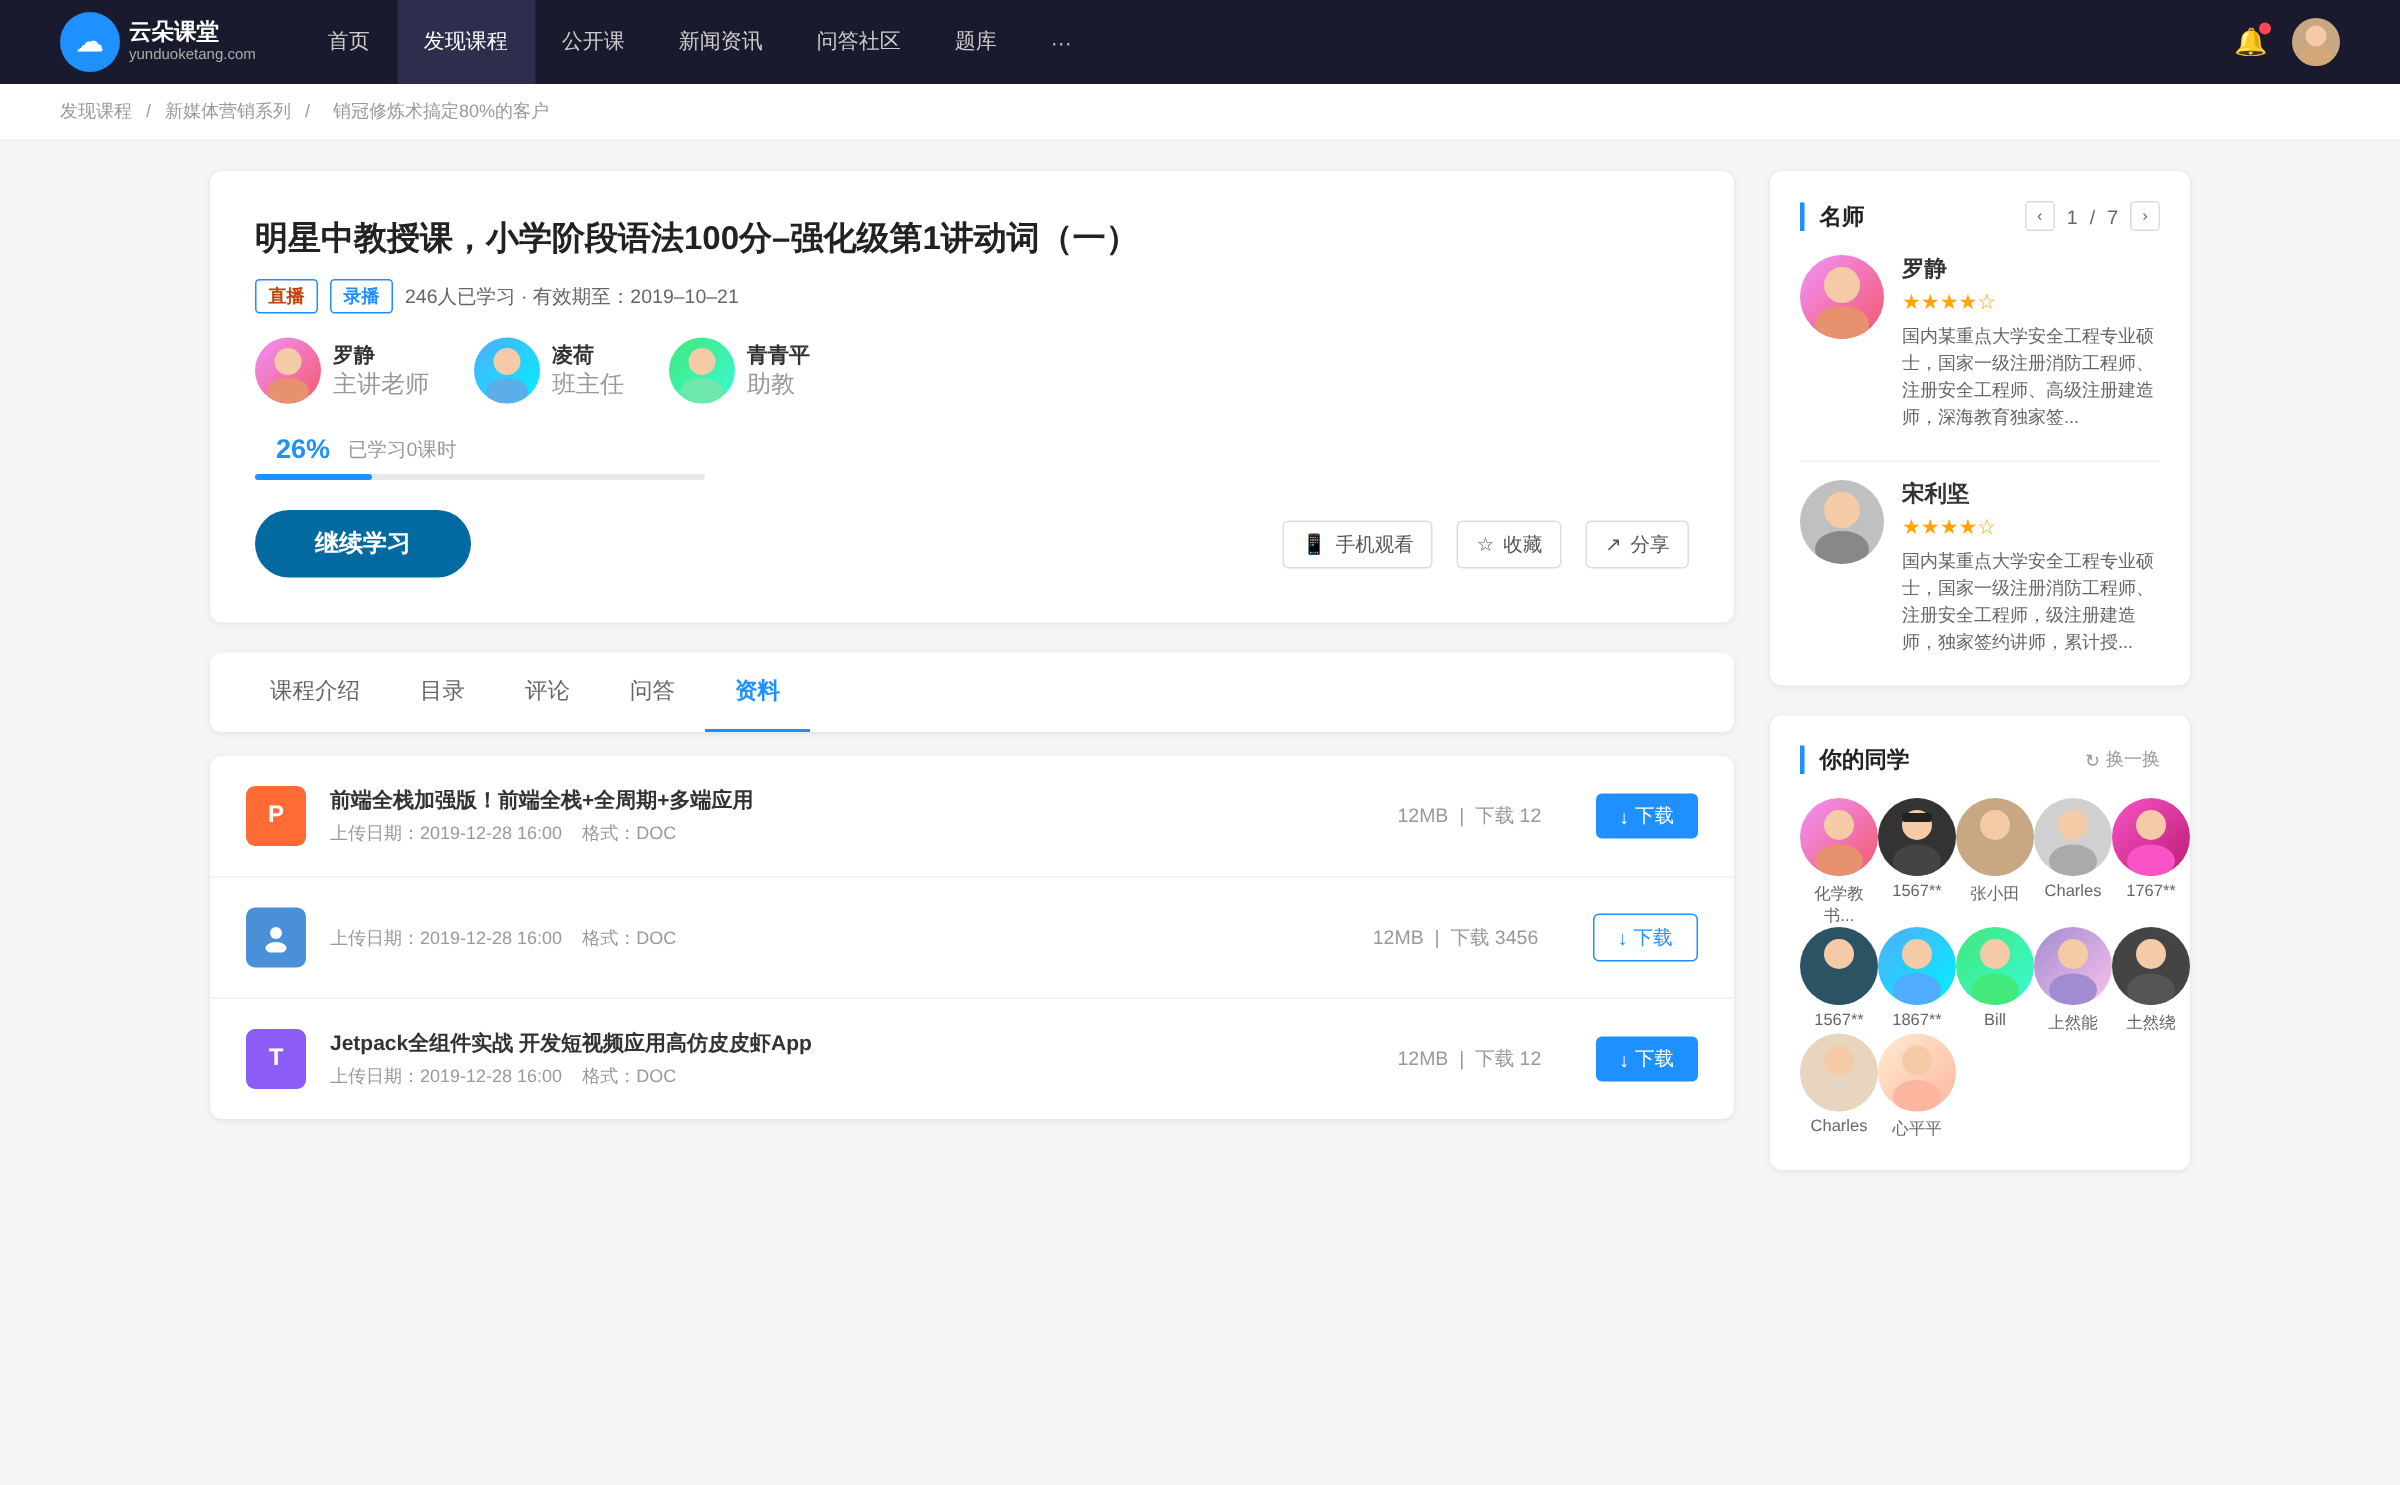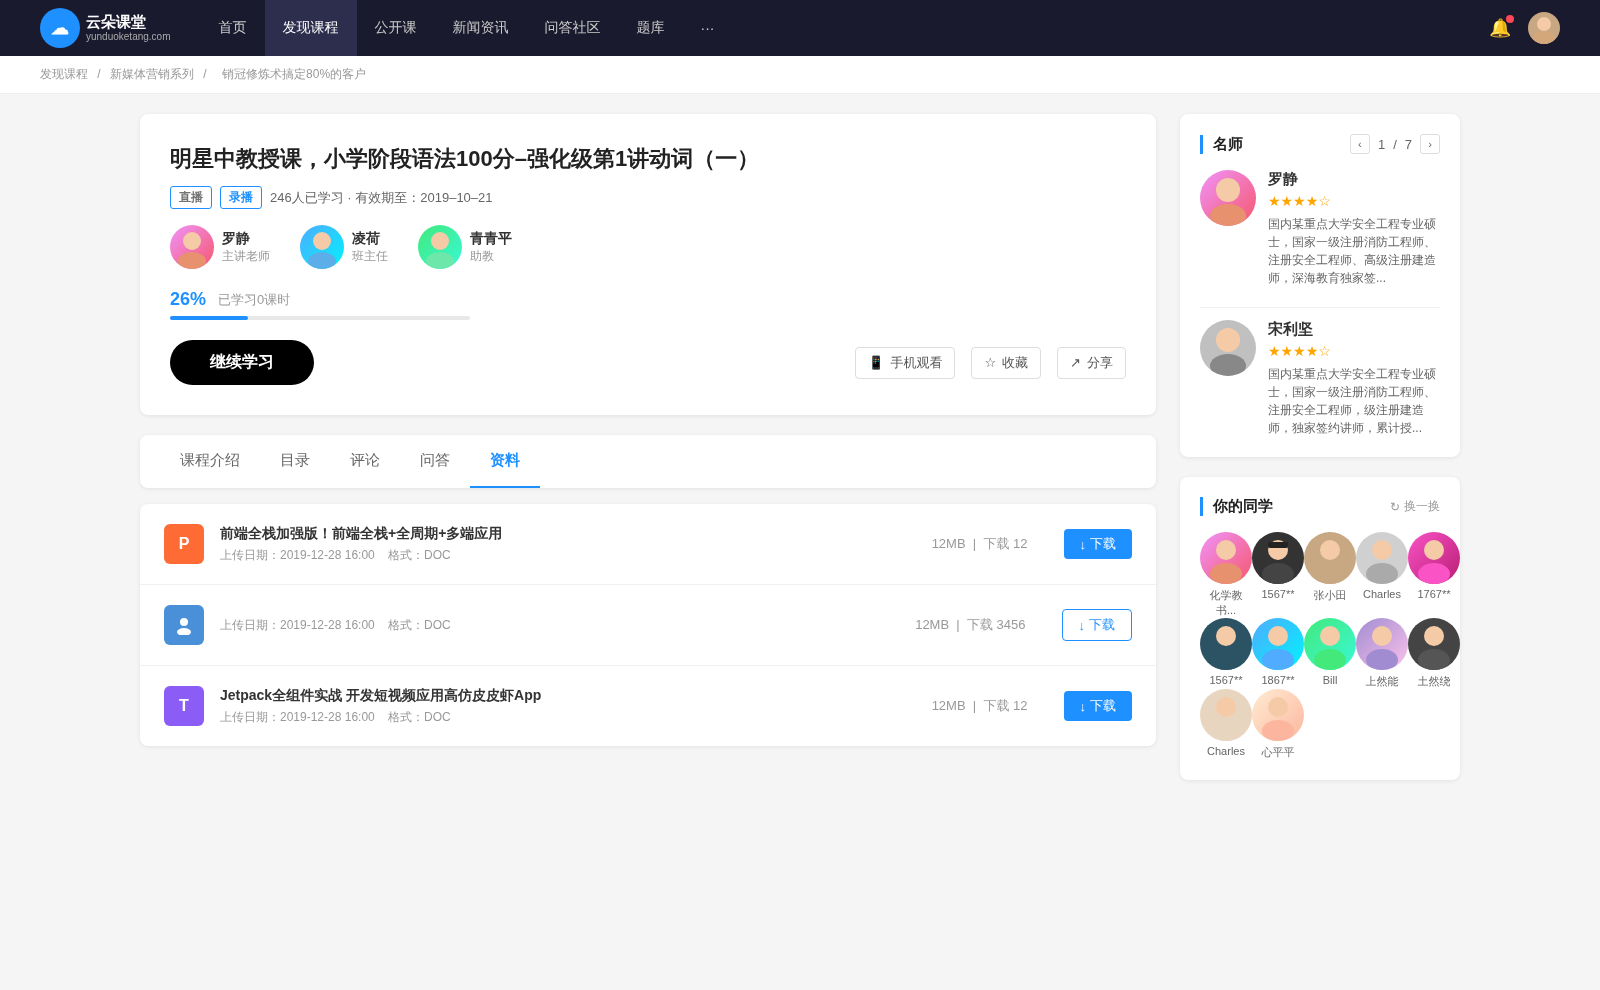--- a/index.html
+++ b/index.html
@@ -28,40 +28,40 @@
     
     .main-layout { display: flex; max-width: 1400px; margin: 0 auto; padding: 20px 40px; gap: 24px; }
     .content-area { flex: 1; min-width: 0; }
     .sidebar { width: 280px; flex-shrink: 0; }
 
     
     .course-card { background: white; border-radius: 8px; padding: 30px; margin-bottom: 20px; box-shadow: 0 1px 4px rgba(0,0,0,0.08); }
     .course-title { font-size: 22px; font-weight: bold; color: #222; margin-bottom: 12px; }
     .course-badges { display: flex; align-items: center; gap: 8px; margin-bottom: 16px; }
     .badge { padding: 2px 8px; border-radius: 3px; font-size: 12px; font-weight: bold; }
-    .badge-live { border: 1px solid #1e90ff; color: #737373; }
+    .badge-live { border: 1px solid #1e90ff; color: #c2410c; }
     .badge-record { border: 1px solid #1e90ff; color: #1e90ff; }
     .course-meta { color: #666; font-size: 13px; }
     .teachers { display: flex; gap: 30px; margin-bottom: 20px; align-items: center; }
     .teacher { display: flex; align-items: center; gap: 8px; }
     .teacher-avatar { width: 44px; height: 44px; border-radius: 50%; background: #ddd; overflow: hidden; display: flex; align-items: center; justify-content: center; }
     .teacher-info .name { font-size: 14px; font-weight: bold; color: #333; }
-    .teacher-info .role { font-size: 12px; color: #999; }
+    .teacher-info .role { font-size: 16px; color: #999; }
 
     
     .progress-section { margin-bottom: 20px; }
     .progress-header { display: flex; align-items: center; gap: 12px; margin-bottom: 6px; }
-    .progress-pct { font-size: 18px; font-weight: bold; color: #1e90ff; }
+    .progress-pct { font-size: 18px; font-weight: bold; color: #1e90ff; margin-left: 14px; }
     .progress-label { font-size: 13px; color: #999; }
     .progress-bar-bg { height: 4px; background: #e8e8e8; border-radius: 2px; width: 300px; }
     .progress-bar-fill { height: 100%; background: #1e90ff; border-radius: 2px; }
 
     
     .action-row { display: flex; align-items: center; justify-content: space-between; }
-    .btn-continue { background: #000000; color: white; border: none; border-radius: 24px; padding: 12px 40px; font-size: 16px; cursor: pointer; font-weight: bold; }
+    .btn-continue { background: #0369a1; color: white; border: none; border-radius: 24px; padding: 12px 40px; font-size: 16px; cursor: pointer; font-weight: bold; }
     .action-btns { display: flex; gap: 16px; }
     .action-btn { display: flex; align-items: center; gap: 6px; color: #555; font-size: 13px; cursor: pointer; padding: 6px 12px; border: 1px solid #ddd; border-radius: 4px; background: white; }
 
     
     .tabs-bar { background: white; border-radius: 8px; padding: 0 20px; margin-bottom: 16px; display: flex; border-bottom: none; box-shadow: 0 1px 4px rgba(0,0,0,0.08); }
     .tab { padding: 16px 20px; font-size: 15px; color: #666; cursor: pointer; border-bottom: 2px solid transparent; }
     .tab.active { color: #1e90ff; border-bottom: 2px solid #1e90ff; font-weight: bold; }
 
     
     .materials-list { display: flex; flex-direction: column; gap: 0; background: white; border-radius: 8px; box-shadow: 0 1px 4px rgba(0,0,0,0.08); overflow: hidden; }

